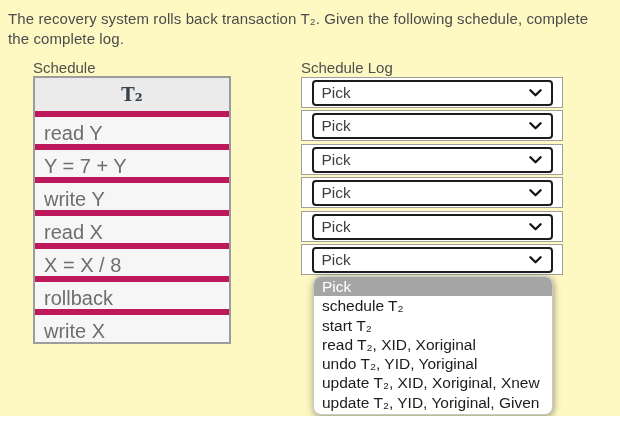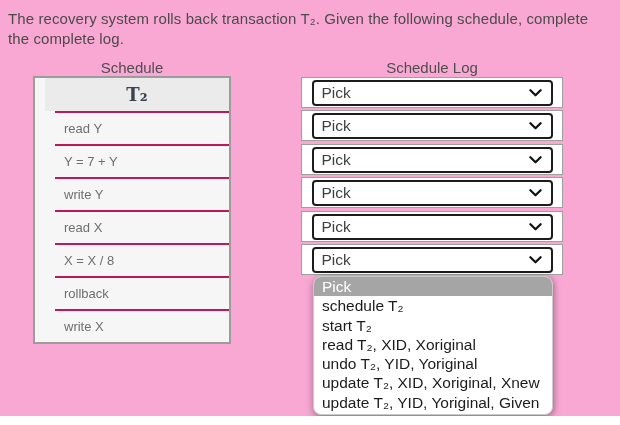--- a/index.html
+++ b/index.html
@@ -2,21 +2,21 @@
 <html><head>
 <meta charset="utf-8">
 <style>
   * { margin: 0; padding: 0; box-sizing: border-box; }
   html, body { background: #ffffff; }
   body { font-family: "Liberation Sans", sans-serif; }
   .page {
     position: relative;
     width: 620px;
     height: 416px;
-    background: #f9a8d4;
+    background: #fef9c3;
     overflow: hidden;
   }
 
   
   .question {
     position: absolute;
     left: 8px;
     top: 9px;
     width: 608px;
     font-size: 15px;
@@ -25,54 +25,52 @@
     letter-spacing: 0.1px;
   }
 
   
   .col-title {
     position: absolute;
     top: 59px;
     height: 18px;
     font-size: 15px;
     color: #4f4f4f;
-    text-align: center;
+    text-align: left;
   }
   .col-title.schedule { left: 33px; width: 198px; }
   .col-title.recovery { left: 301px; width: 262px; }
 
   
   .schedule-table {
     position: absolute;
     left: 33px;
     top: 76px;
     width: 198px;
     border: 2px solid #9c9c9c;
     background: #f6f6f6;
-    padding-left: 10px;
   }
   .sched-header {
     height: 33px;
     line-height: 33px;
     background: #ebebeb;
     text-align: center;
     font-family: "DejaVu Serif", "Liberation Serif", serif;
     font-weight: bold;
     font-size: 18px;
     color: #3a4450;
   }
   .sched-row {
     height: 33px;
     line-height: 32px;
-    border-top: 2px solid #be185d;
+    border-top: 6px solid #be185d;
     background: #f6f6f6;
     padding-left: 9px;
-    font-size: 13px;
+    font-size: 20px;
     color: #6e6e6e;
-    margin-left: 10px;
   }
 
   
   .recovery-rows {
     position: absolute;
     left: 301px;
     top: 77px;
     width: 262px;
   }
   .rec-cell {

